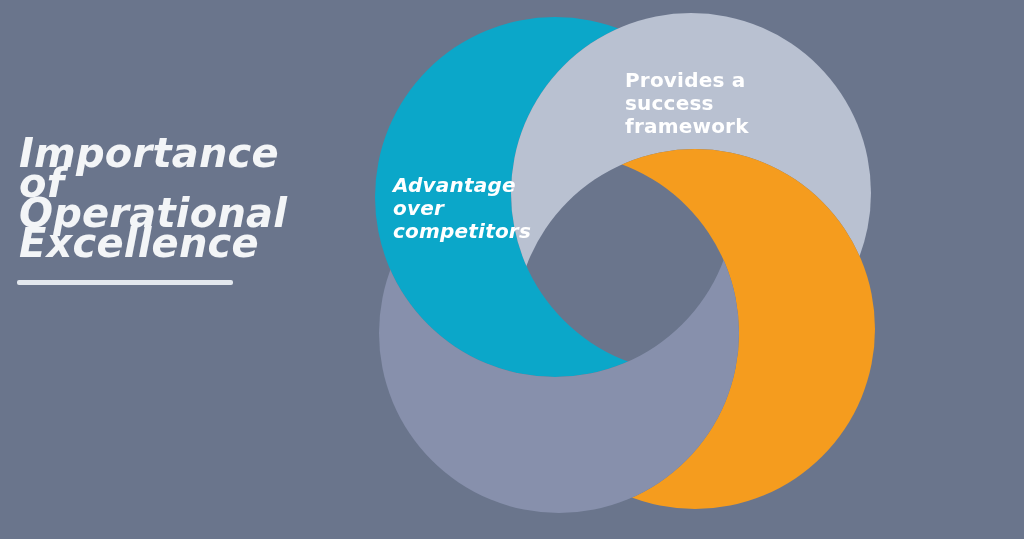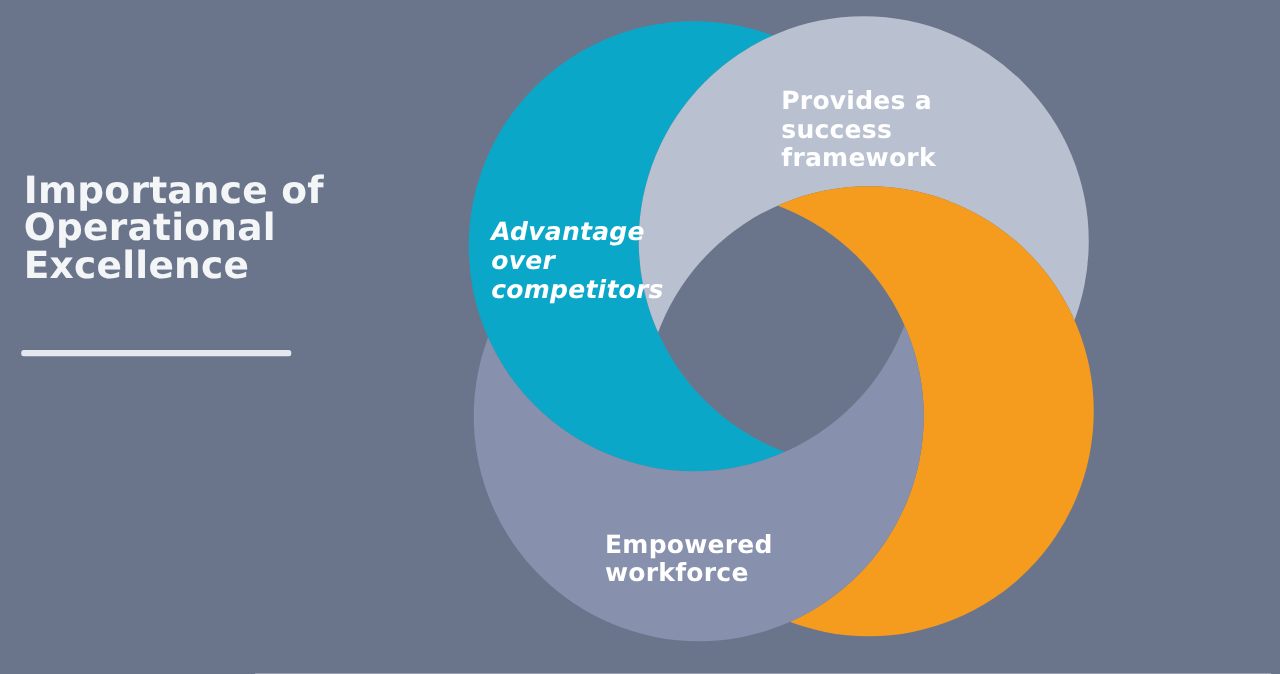--- a/index.html
+++ b/index.html
@@ -19,23 +19,24 @@
     left: 0;
     top: 0;
   }
   .title-block {
     position: absolute;
     left: 19px;
     top: 138px;
     width: 300px;
   }
   .page-title {
-    font-size: 30px;
+    font-size: 40px;
     line-height: 30px;
     font-weight: bold;
+    font-style: italic;
     color: var(--color-title_text, #F3F5F7);
     white-space: pre-line;
     letter-spacing: 0.2px;
   }
   .title-underline {
     position: absolute;
     left: 17px;
     top: 280px;
     width: 216px;
     height: 5px;
@@ -106,17 +107,15 @@
 Excellence</div>
   </div>
   <div class="title-underline"></div>
 
   <div class="segment-label" id="label-advantage">Advantage
 over
 competitors</div>
   <div class="segment-label" id="label-provides">Provides a
 success
 framework</div>
-  <div class="segment-label" id="label-empowered">Empowered
-workforce</div>
 
 
 </div>
 
 </body></html>

